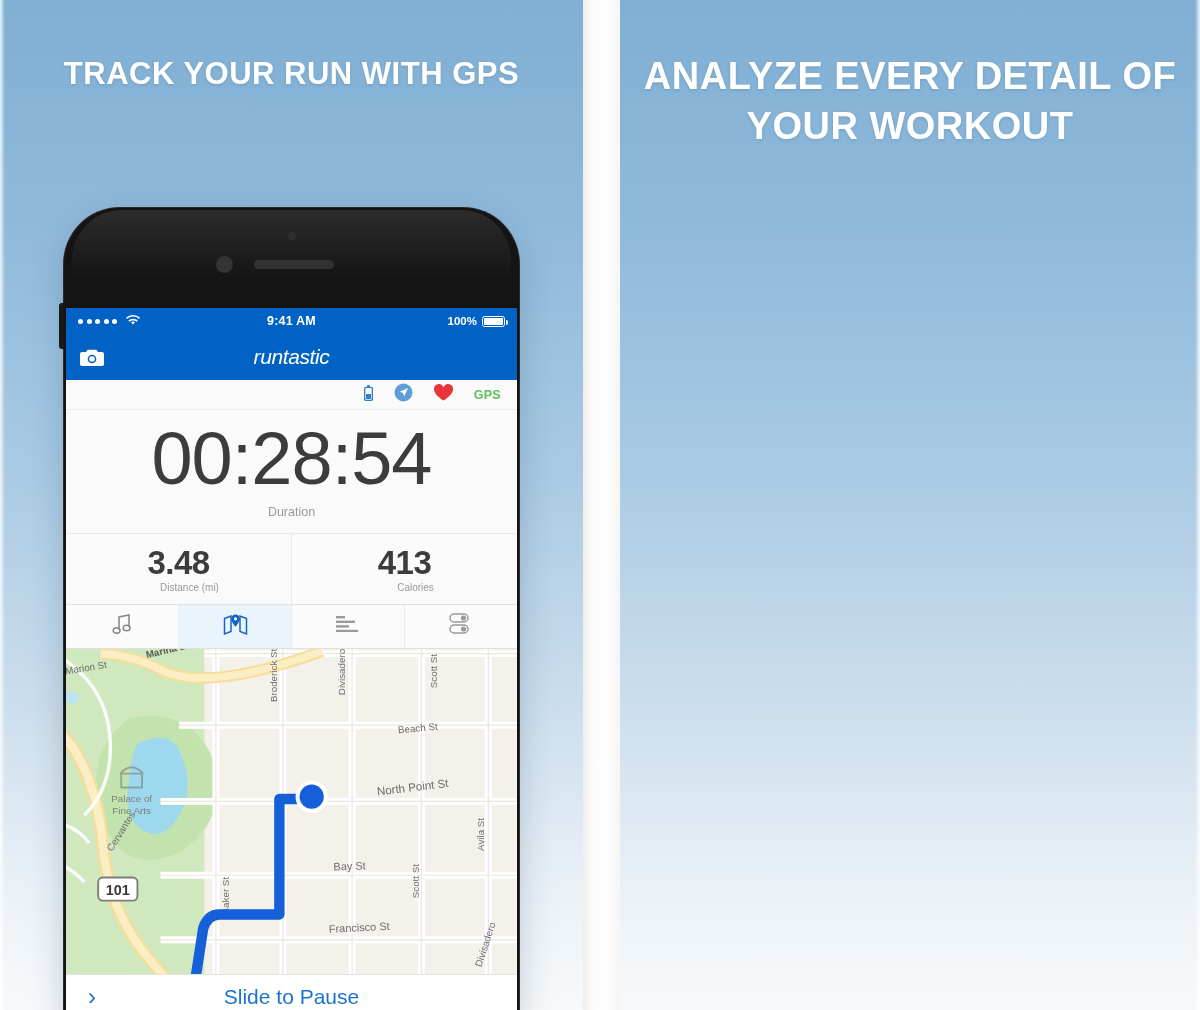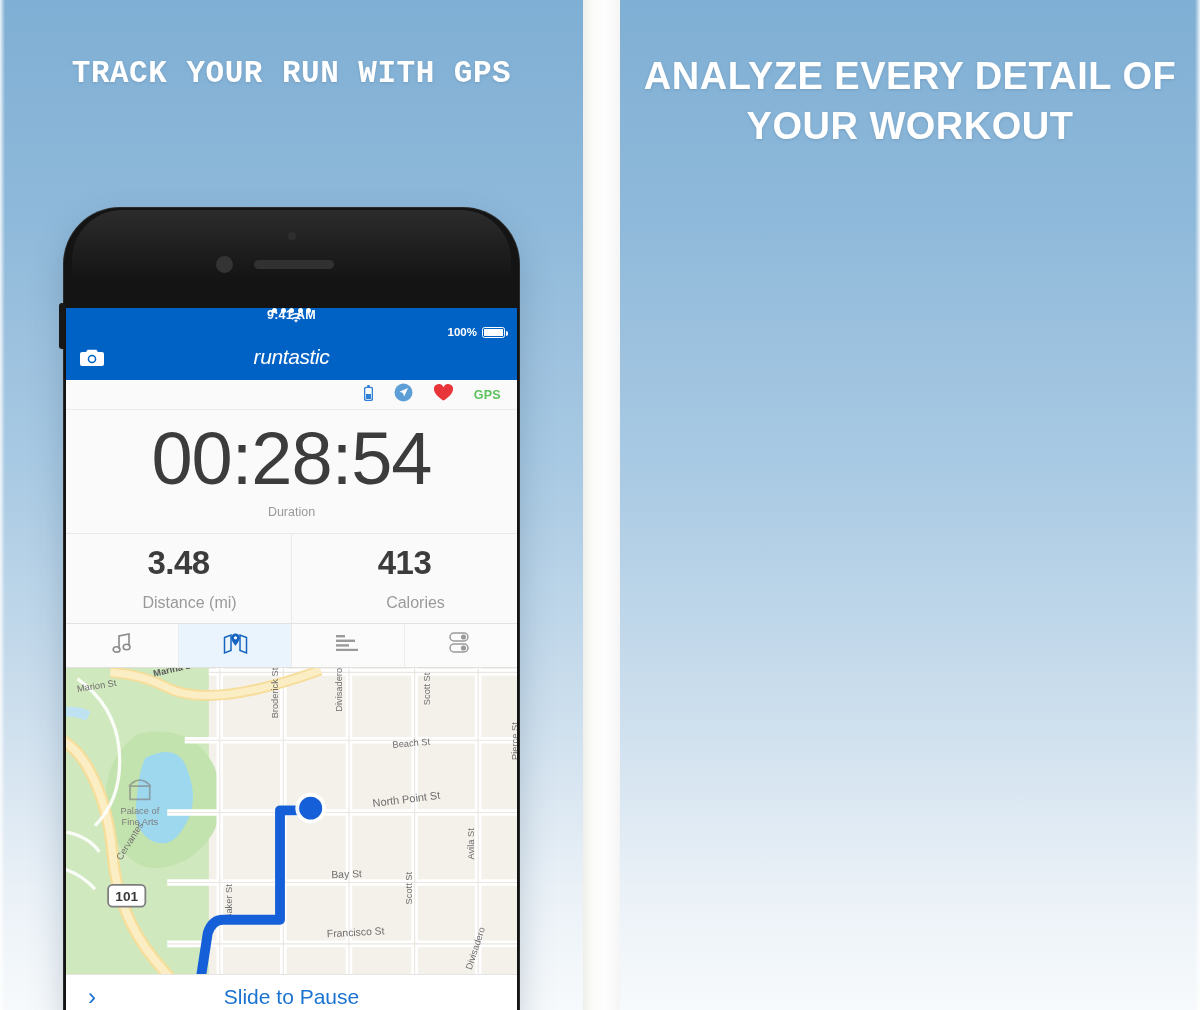--- a/index.html
+++ b/index.html
@@ -16,21 +16,21 @@
   .panel-left::before, .panel-right::after{
     content:""; position:absolute; top:0; bottom:0; width:5px;
     background:linear-gradient(90deg,rgba(255,255,255,.85),rgba(255,255,255,0));
   }
   .panel-left::before{ left:0; }
   .panel-right::after{ right:0; background:linear-gradient(270deg,rgba(255,255,255,.85),rgba(255,255,255,0)); }
 
   .headline { position:absolute; left:0; right:0; text-align:center;
               color:#fff; font-weight:bold; letter-spacing:.5px;
               text-shadow:0 1px 3px rgba(90,130,165,.45); }
-  .headline-l { top:56px; font-size:31px;font-family:Liberation Mono, monospace; }
+  .headline-l { top:56px; font-size:31px; }
   .headline-r { top:51px; font-size:38px; line-height:50px; }
 
   
   .phone { position:absolute; background:#141414;
            border-radius:56px 56px 0 0;
            box-shadow:0 0 0 1px #2a2a2a, 0 14px 34px rgba(40,70,100,.25); }
   .phone-l { left:64px;  top:208px; width:455px; height:810px; }
   .phone::before{ 
     content:""; position:absolute; left:8px; right:8px; top:2px; height:70px;
     border-radius:50px 50px 0 0;
@@ -43,21 +43,21 @@
   .frontcam{ position:absolute; top:48px; left:50%; margin-left:-76px;
              width:17px;height:17px;border-radius:50%;background:#343434; }
   .speaker{ position:absolute; top:52px; left:50%; margin-left:-38px;
             width:80px;height:9px;border-radius:5px;background:#313131; }
 
   .screen { position:absolute; left:2px; right:2px; top:100px; bottom:0;
             background:#fff; overflow:hidden; }
 
   
   .statusbar{ height:26px; background:#0062c4; color:#fff; display:flex;
-              align-items:center; padding:0 12px; font-size:12.5px; position:relative;flex-direction:column; }
+              align-items:center; padding:0 12px; font-size:12.5px; position:relative; }
   .dots{ display:flex; gap:3.5px; align-items:center; }
   .dots i{ width:5px;height:5px;border-radius:50%;background:#fff;display:block; }
   .wifi{ margin-left:9px; font-size:12px; line-height:1; }
   .sb-time{ position:absolute; left:0; right:0; text-align:center; font-weight:bold; font-size:12.5px; letter-spacing:.2px;}
   .sb-right{ margin-left:auto; display:flex; align-items:center; gap:5px; font-size:11.5px; font-weight:bold; z-index:2;}
   .batt{ width:23px;height:11px;border:1.4px solid #fff;border-radius:2.5px;position:relative; }
   .batt::after{ content:""; position:absolute; right:-4px; top:3px; width:2.5px;height:5px;background:#fff;border-radius:0 2px 2px 0;}
   .batt i{ position:absolute; left:1px; top:1px; bottom:1px; right:1px; background:#fff; display:block;}
 
   
@@ -77,21 +77,21 @@
   .duration-wrap{ background:#fafafa; text-align:center; padding:10px 0 14px; }
   .duration{ font-size:74px; font-weight:300; color:#3c3c3c; letter-spacing:-1px; line-height:1.05;}
   .duration-lbl{ font-size:12.5px; color:#9a9a9a; margin-top:7px;}
 
   
   .statrow{ display:flex; background:#fafafa; border-top:1px solid #e9e9e9;
             border-bottom:1px solid #e2e2e2; }
   .stat{ flex:1; text-align:center; padding:10px 0 11px; position:relative;}
   .stat + .stat{ border-left:1px solid #e9e9e9; }
   .stat-val{ font-size:33px; color:#3c3c3c; font-weight:700; letter-spacing:-.5px;}
-  .stat-lbl{ font-size:16px; color:#9a9a9a; margin-top:12px;padding-left:22px;}
+  .stat-lbl{ font-size:10px; color:#9a9a9a; margin-top:0;padding-left:22px;}
   .hr-bar{ display:inline-block; width:13px; height:30px; background:#4caf28;
            border-radius:2px; vertical-align:-4px; margin-right:10px;}
 
   
   .tabbar{ display:flex; height:44px; border-bottom:1px solid #e0e0e0; background:#fbfbfb;}
   .tab{ flex:1; display:flex; align-items:center; justify-content:center; position:relative;}
   .tab + .tab{ border-left:1px solid #ececec; }
   .tab.active{ background:#eaf4fc; }
 
   

